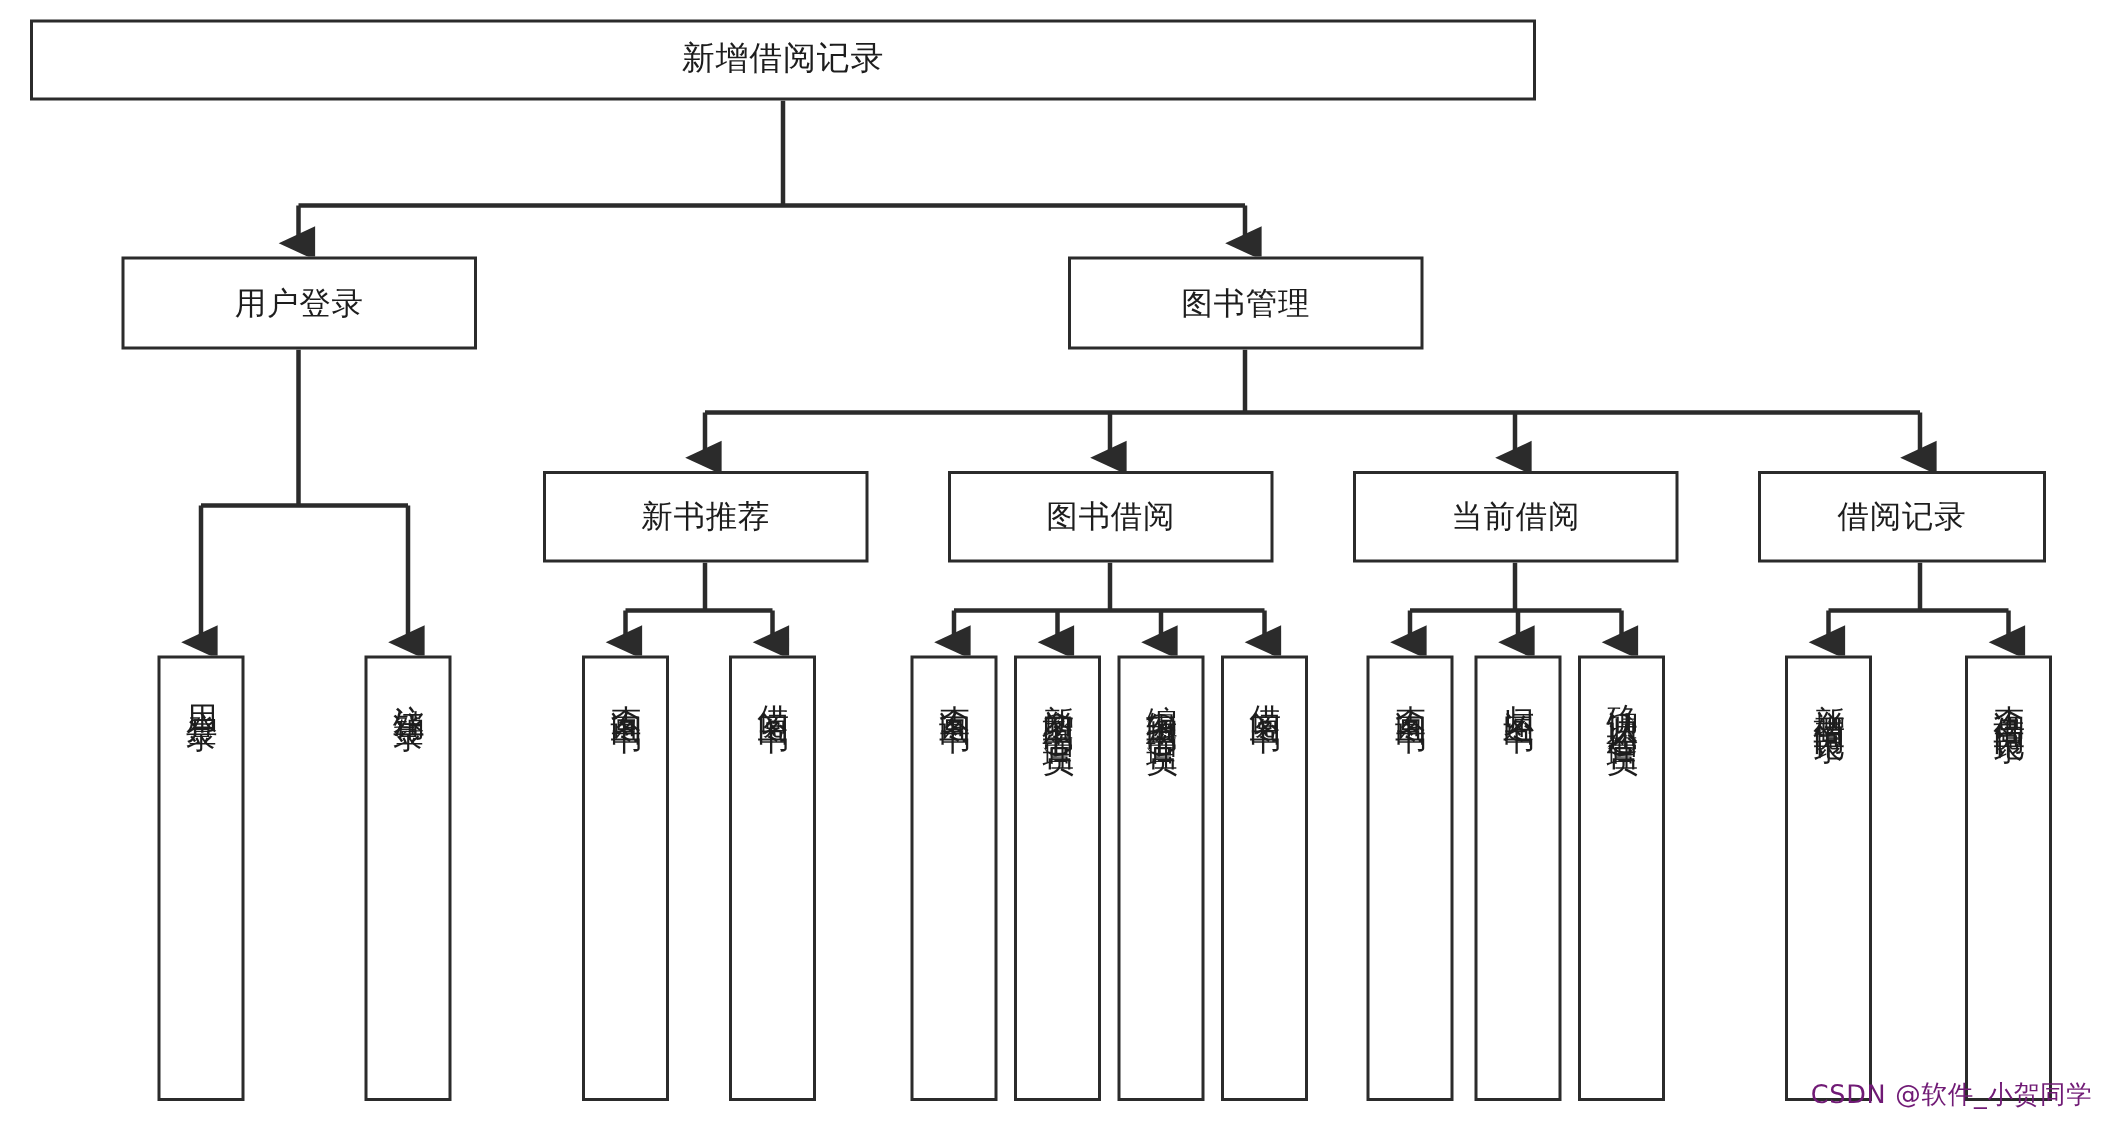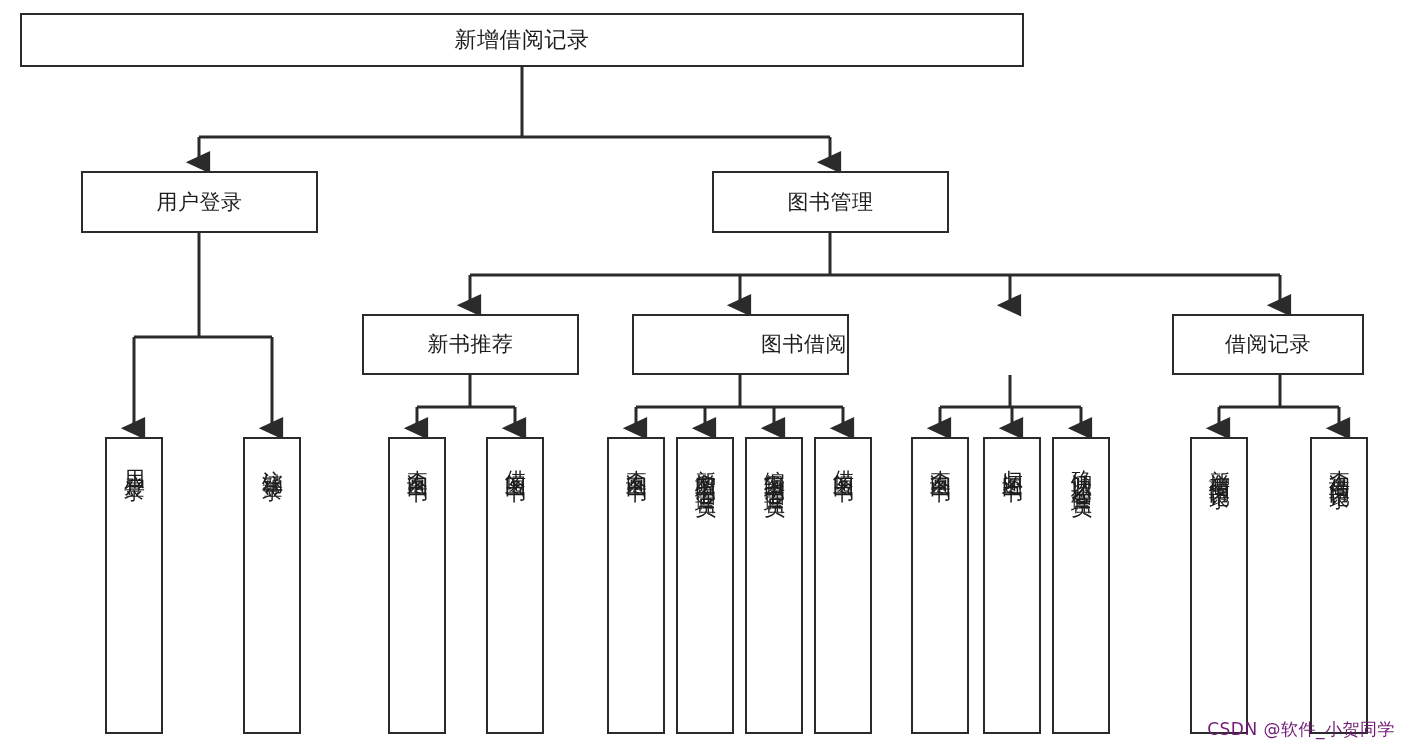--- a/index.html
+++ b/index.html
@@ -136,22 +136,25 @@
   <div class="node horizontal level2" style="left:81px; top:171px; width:237px; height:62px;">
     <span class="node-label">用户登录</span>
   </div>
   <div class="node horizontal level2" style="left:712px; top:171px; width:237px; height:62px;">
     <span class="node-label">图书管理</span>
   </div>
 
   <div class="node horizontal level3" style="left:362px; top:314px; width:217px; height:61px;text-align:right;">
     <span class="node-label">新书推荐</span>
   </div>
-  <div class="node horizontal level3" style="left:632px; top:314px; width:217px; height:61px;justify-content:flex-end;">
+  <div class="node horizontal level3" style="left:632px; top:314px; width:217px; height:61px;">
     <span class="node-label">图书借阅</span>
+  </div>
+  <div class="node horizontal level3" style="left:902px; top:314px; width:217px; height:61px;">
+    <span class="node-label">当前借阅</span>
   </div>
   <div class="node horizontal level3" style="left:1172px; top:314px; width:192px; height:61px;">
     <span class="node-label">借阅记录</span>
   </div>
 
   <div class="node vertical leaf" style="left:105px; top:437px; width:58px; height:297px;">
     <span class="node-label">用户登录</span>
   </div>
   <div class="node vertical leaf" style="left:243px; top:437px; width:58px; height:297px;">
     <span class="node-label">注销登录</span>

